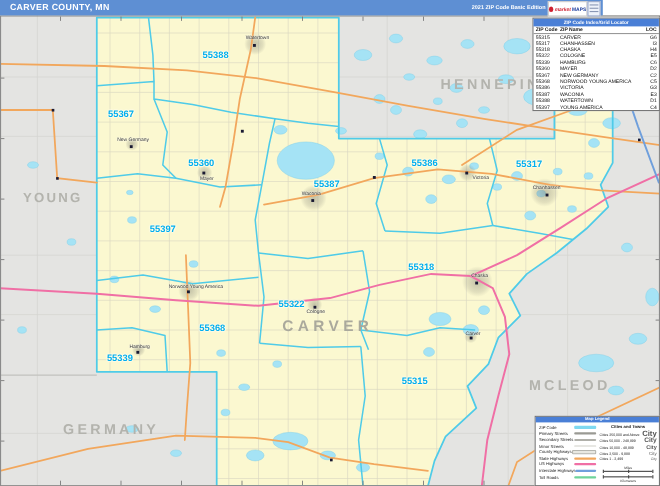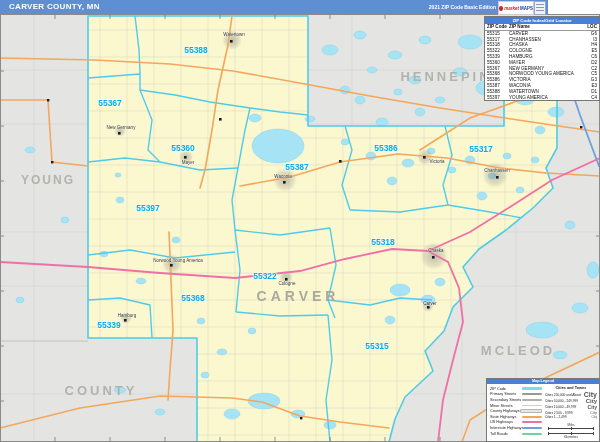--- a/index.html
+++ b/index.html
@@ -300,21 +300,21 @@
         <line x1="596" y1="291" x2="600" y2="291"></line>
       <line x1="596" y1="346" x2="600" y2="346"></line>
         <line x1="596" y1="401" x2="600" y2="401"></line>
     </g>
     <rect x="0.5" y="14.5" width="599" height="427" fill="none" stroke="#8a8a8a" stroke-width="1"></rect>
   </svg>
 
   <span class="cl" style="left:446px;top:76px;font-size:13px;letter-spacing:3px;">HENNEPIN</span>
   <span class="cl" style="left:48px;top:180px;font-size:12px;letter-spacing:2px;">YOUNG</span>
   <span class="cl" style="left:298px;top:296px;font-size:14px;letter-spacing:4px;color:#aaa99c;">CARVER</span>
-  <span class="cl" style="left:101px;top:390px;font-size:13px;letter-spacing:3px;">COUNTY</span>
+  <span class="cl" style="left:101px;top:390px;font-size:13px;letter-spacing:3px;">GERMANY</span>
   <span class="cl" style="left:518px;top:350px;font-size:13px;letter-spacing:3px;">MCLEOD</span>
 
   <span class="zl" style="left:196px;top:50px;">55388</span>
   <span class="zl" style="left:110px;top:103px;">55367</span>
   <span class="zl" style="left:183px;top:148px;">55360</span>
   <span class="zl" style="left:148px;top:208px;">55397</span>
   <span class="zl" style="left:297px;top:167px;">55387</span>
   <span class="zl" style="left:386px;top:148px;">55386</span>
   <span class="zl" style="left:481px;top:149px;">55317</span>
   <span class="zl" style="left:383px;top:242px;">55318</span>

